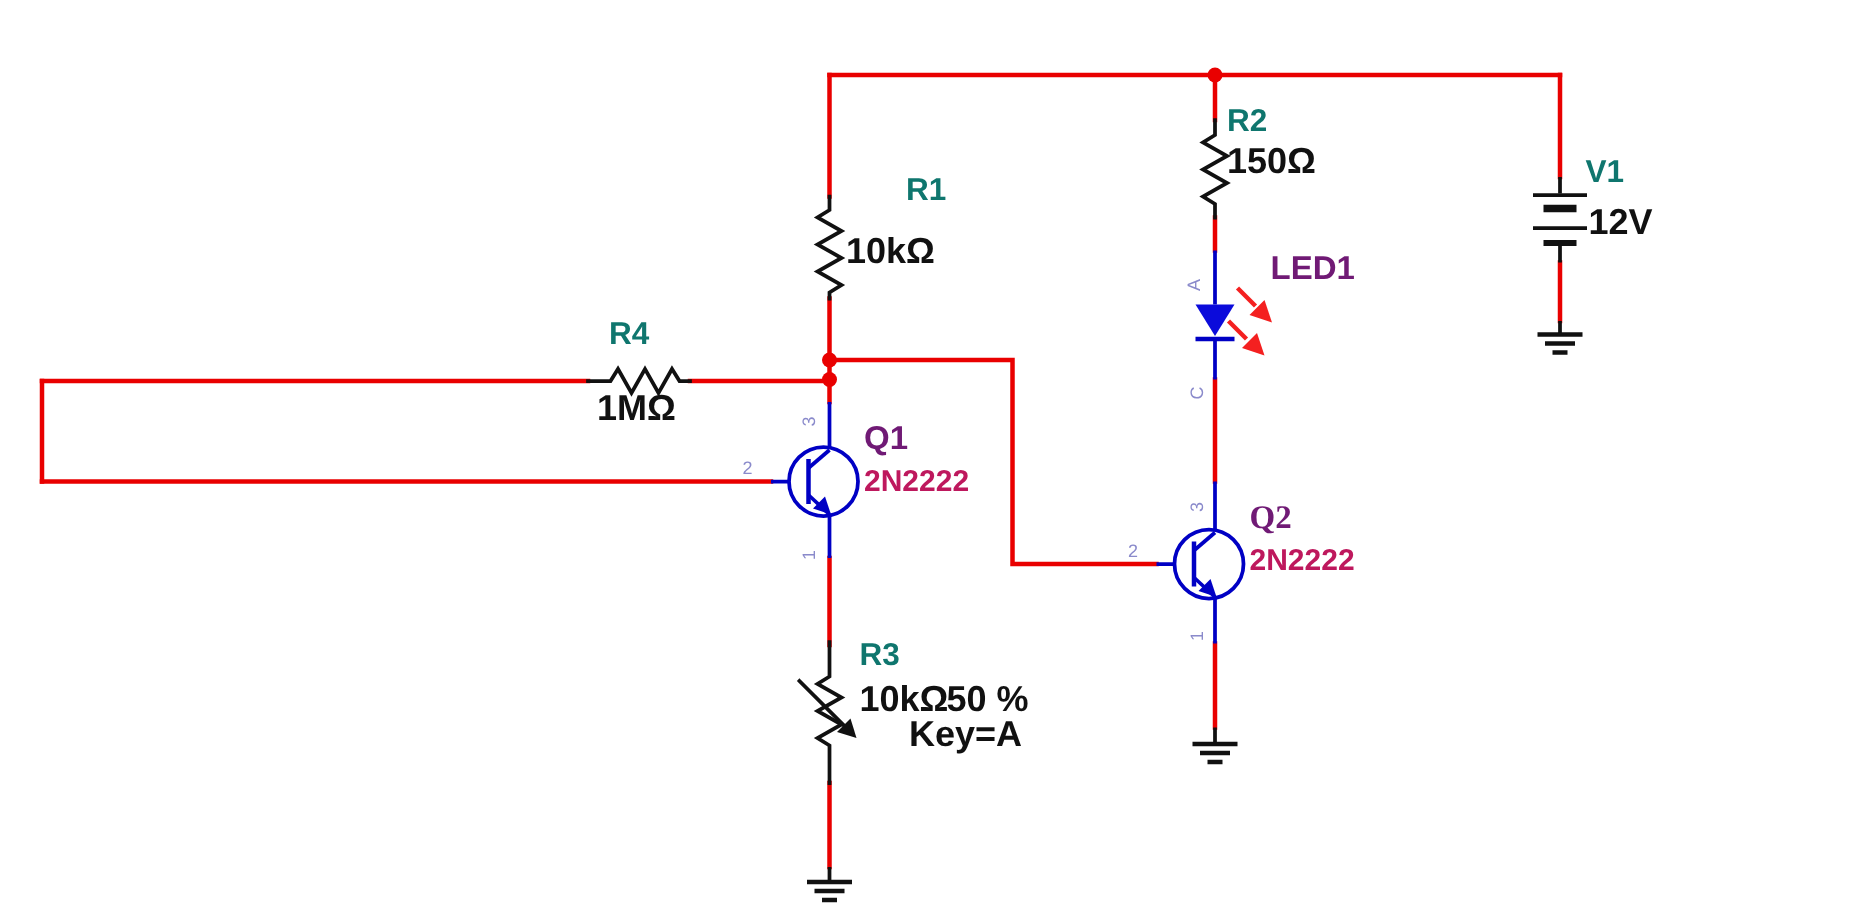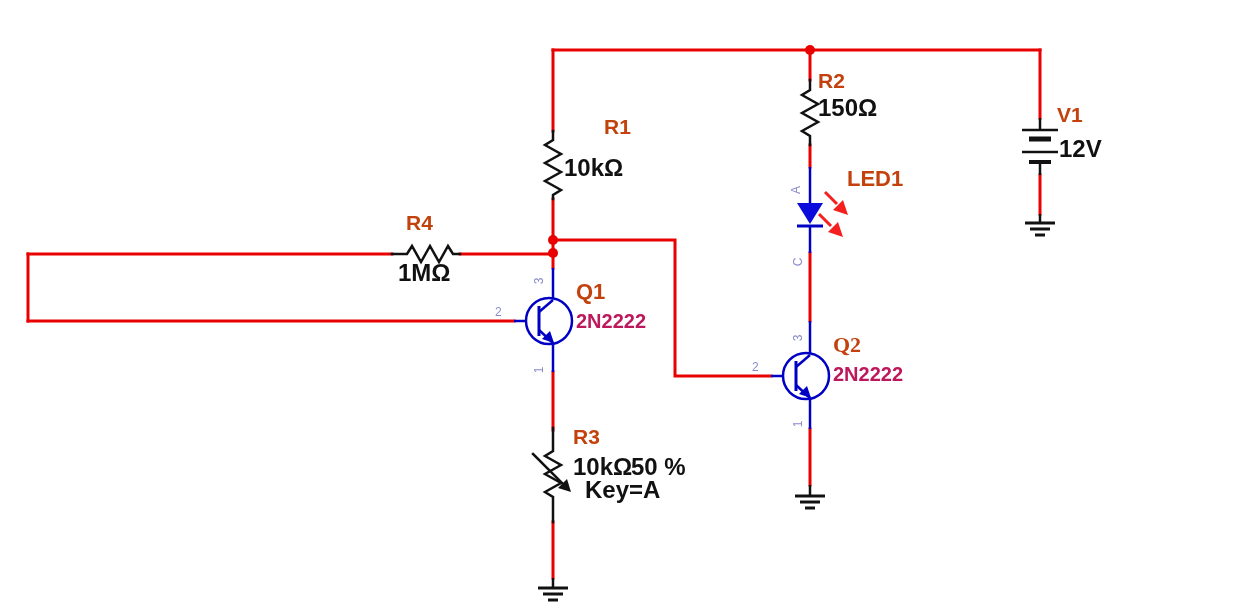--- a/index.html
+++ b/index.html
@@ -2,23 +2,23 @@
 <html><head>
 <meta charset="utf-8">
 <style>
   html,body{margin:0;padding:0;background:#fff;}
   .canvas{
     position:relative;width:1234px;height:615px;background:#ffffff;
     font-family:"Liberation Sans",sans-serif;overflow:hidden;
   }
   .schematic-svg{position:absolute;left:0;top:0;}
   .lbl{position:absolute;white-space:pre;line-height:1;font-weight:bold;}
-  .lbl-black{color:#c2410c;font-size:21px;}
+  .lbl-black{color:#0f766e;font-size:21px;}
   .lbl-black-val{color:#111111;font-size:24px;}
-  .lbl-blue{color:#c2410c;font-size:22px;}
+  .lbl-blue{color:#701a75;font-size:22px;}
   .lbl-blue-val{color:#be185d;font-size:20px;}
   .pin{position:absolute;color:#8a8acb;font-size:12px;font-weight:normal;white-space:pre;line-height:1;}
   .pin.rot{transform:rotate(-90deg);transform-origin:center center;width:12px;height:12px;text-align:center;}
 </style>
 </head>
 <body>
 
 <div class="canvas">
 
   <svg class="schematic-svg" width="1234" height="615" viewBox="0 0 1234 615">
@@ -136,21 +136,21 @@
 
   <div class="lbl lbl-black" style="left:818px;top:70px;">R2</div>
   <div class="lbl lbl-black-val" style="left:818px;top:96px;">150Ω</div>
 
   <div class="lbl lbl-black" style="left:406px;top:212px;">R4</div>
   <div class="lbl lbl-black-val" style="left:398px;top:261px;text-align:right;">1MΩ</div>
 
   <div class="lbl lbl-black" style="left:573px;top:426px;">R3</div>
   <div class="lbl lbl-black-val" style="left:573px;top:455px;">10kΩ</div>
   <div class="lbl lbl-black-val" style="left:631px;top:455px;">50 %</div>
-  <div class="lbl lbl-black-val" style="left:585px;top:478px;">Key=A</div>
+  <div class="lbl lbl-black-val" style="left:606px;top:478px;">Key=A</div>
 
   <div class="lbl lbl-black" style="left:1057px;top:104px;">V1</div>
   <div class="lbl lbl-black-val" style="left:1059px;top:137px;">12V</div>
 
   <div class="lbl lbl-blue" style="left:576px;top:281px;">Q1</div>
   <div class="lbl lbl-blue-val" style="left:576px;top:311px;">2N2222</div>
 
   <div class="lbl lbl-blue" style="left:833px;top:334px;font-family:Liberation Serif, serif;">Q2</div>
   <div class="lbl lbl-blue-val" style="left:833px;top:364px;">2N2222</div>
 

